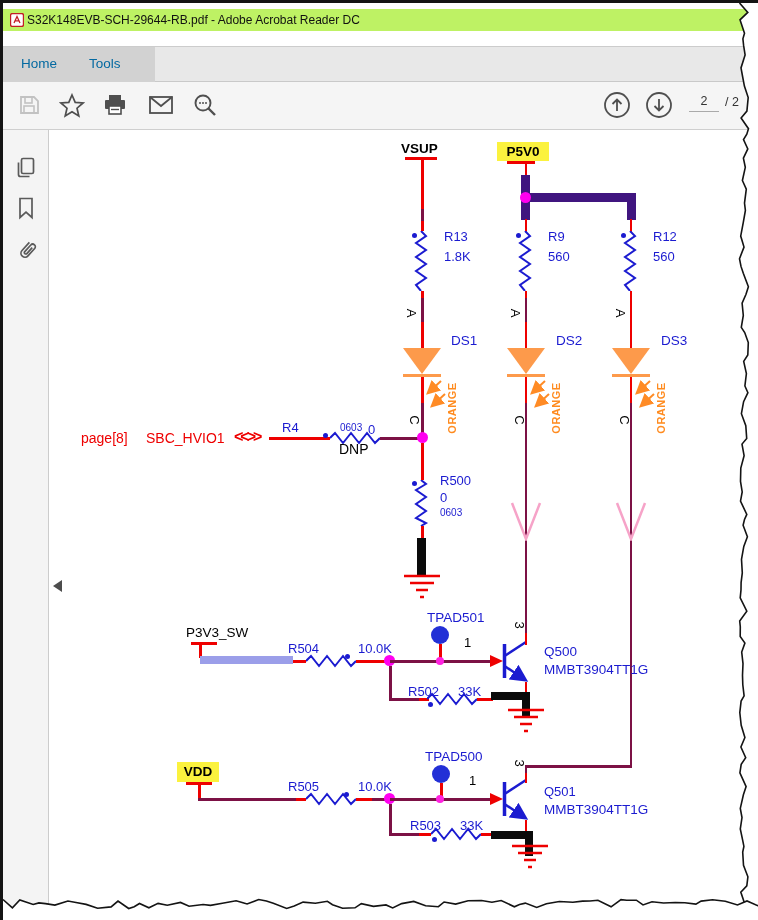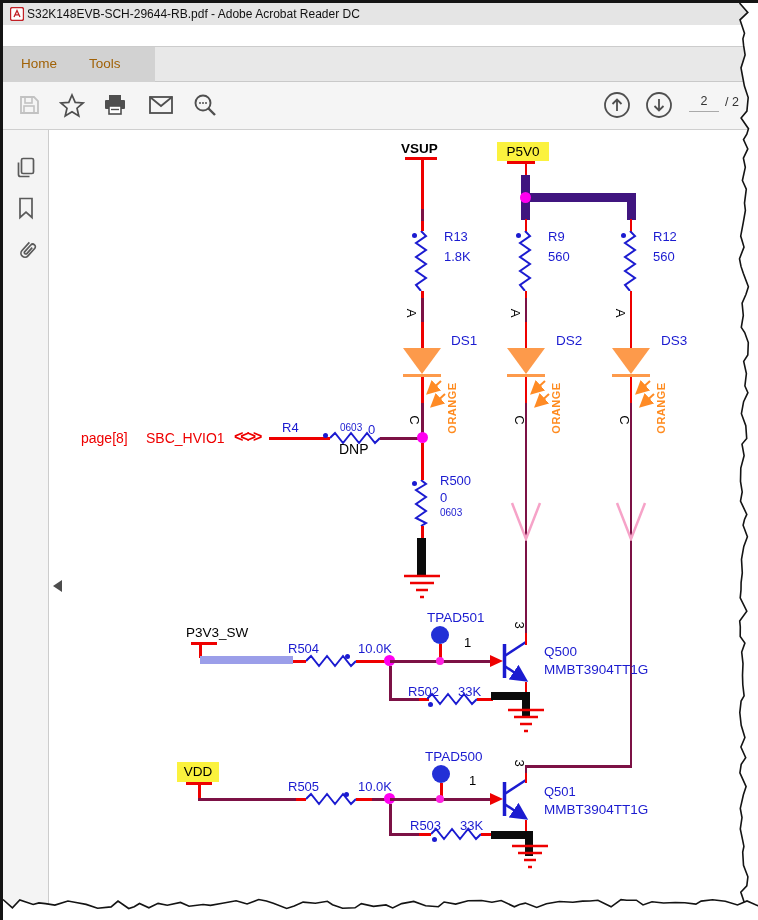--- a/index.html
+++ b/index.html
@@ -1,27 +1,27 @@
 <!DOCTYPE html>
 <html><head>
 <meta charset="utf-8">
 <style>
   html,body{margin:0;padding:0;background:#ffffff;}
   body{font-family:"Liberation Sans","DejaVu Sans",sans-serif;}
   #win{position:relative;width:758px;height:920px;background:#fff;overflow:hidden;
        border-left:3px solid #141414;border-top:3px solid #141414;box-sizing:border-box;}
   .abs{position:absolute;}
   
-  #titlebar{left:0;top:0;width:100%;height:22px;background:#e5e5e5;}
+  #titlebar{left:0;top:6px;width:100%;height:22px;background:#bef264;}
   #title-text{left:24px;top:4px;font-size:12px;color:#111;white-space:nowrap;}
   #menubar{left:0;top:22px;width:100%;height:21px;background:#fdfdfd;}
   .menu-item{top:4px;font-size:12px;color:#1a1a1a;}
   #tabstrip{left:0;top:43px;width:100%;height:36px;background:#e8e8e8;border-top:1px solid #ccc;border-bottom:1px solid #c9c9c9;box-sizing:border-box;}
   #tabstrip .dark-zone{left:0;top:0;width:152px;height:36px;background:#d2d2d2;}
-  .strip-tab{top:9px;font-size:13.5px;color:#a16207;}
+  .strip-tab{top:9px;font-size:13.5px;color:#0369a1;}
   #active-tab{left:152px;top:0;width:193px;height:36px;background:#fafafa;border-right:1px solid #c9c9c9;box-sizing:border-box;}
   #active-tab .doc{position:absolute;left:27px;top:10px;font-size:12.5px;color:#222;white-space:nowrap;}
   #active-tab .x{position:absolute;right:12px;top:9px;font-size:13px;color:#555;}
   #toolbar{left:0;top:79px;width:100%;height:48px;background:#f5f5f5;border-bottom:1px solid #cfcfcf;box-sizing:border-box;}
   .tool-ic{top:11px;}
   #page-num{left:686px;top:12px;width:30px;text-align:center;font-size:12.5px;color:#333;border-bottom:1.5px solid #aaa;padding-bottom:3px;}
   #page-total{left:722px;top:13px;font-size:12.5px;color:#333;white-space:nowrap;}
   
   #sidebar{left:0;top:127px;width:46px;height:793px;background:#f4f4f4;border-right:1px solid #ccc;box-sizing:border-box;}
   .side-ic{left:12px;}
@@ -36,21 +36,21 @@
   .lr{color:#ee0000;font-size:14px;white-space:nowrap;}
   .sm{font-size:10px;}
   .dotb{width:5px;height:5px;border-radius:50%;background:#1b1bd0;}
   .jct{width:11px;height:11px;border-radius:50%;background:#ff00f0;}
   .jct-s{width:8px;height:8px;border-radius:50%;background:#ff22e0;}
   .rc{width:14px;height:14px;line-height:14px;text-align:center;transform:rotate(90deg);font-size:13px;color:#000;}
   .vtext{width:78px;height:14px;line-height:14px;text-align:center;transform:rotate(-90deg);
          font-size:11px;font-weight:bold;color:#ff8b1f;letter-spacing:0.5px;}
   .tri-down{width:0;height:0;border-left:19px solid transparent;border-right:19px solid transparent;border-top:26px solid #fd9a4b;}
   .led-bar{height:3px;background:#fd9a4b;width:38px;}
-  .ylw{background:#fbf23e;color:#000;font-size:13.5px;font-weight:400;text-align:center;line-height:19px;}
+  .ylw{background:#fbf23e;color:#000;font-size:13.5px;font-weight:700;text-align:center;line-height:19px;}
   .netlbl{color:#000;font-size:13.5px;font-weight:600;}
   .tbar{height:3px;background:#ee0000;}
   .blackbar{background:#0a0a0a;}
   .pin-arrow{width:0;height:0;border-top:6.5px solid transparent;border-bottom:6.5px solid transparent;border-left:13px solid #ee0000;}
   .purple{background:#40157f;}
   .peri{background:#9b9ee9;}
   .tpad{width:18px;height:18px;border-radius:50%;background:#2330d6;}
   
   #torn-r,#torn-b{pointer-events:none;z-index:50;}
 </style>

